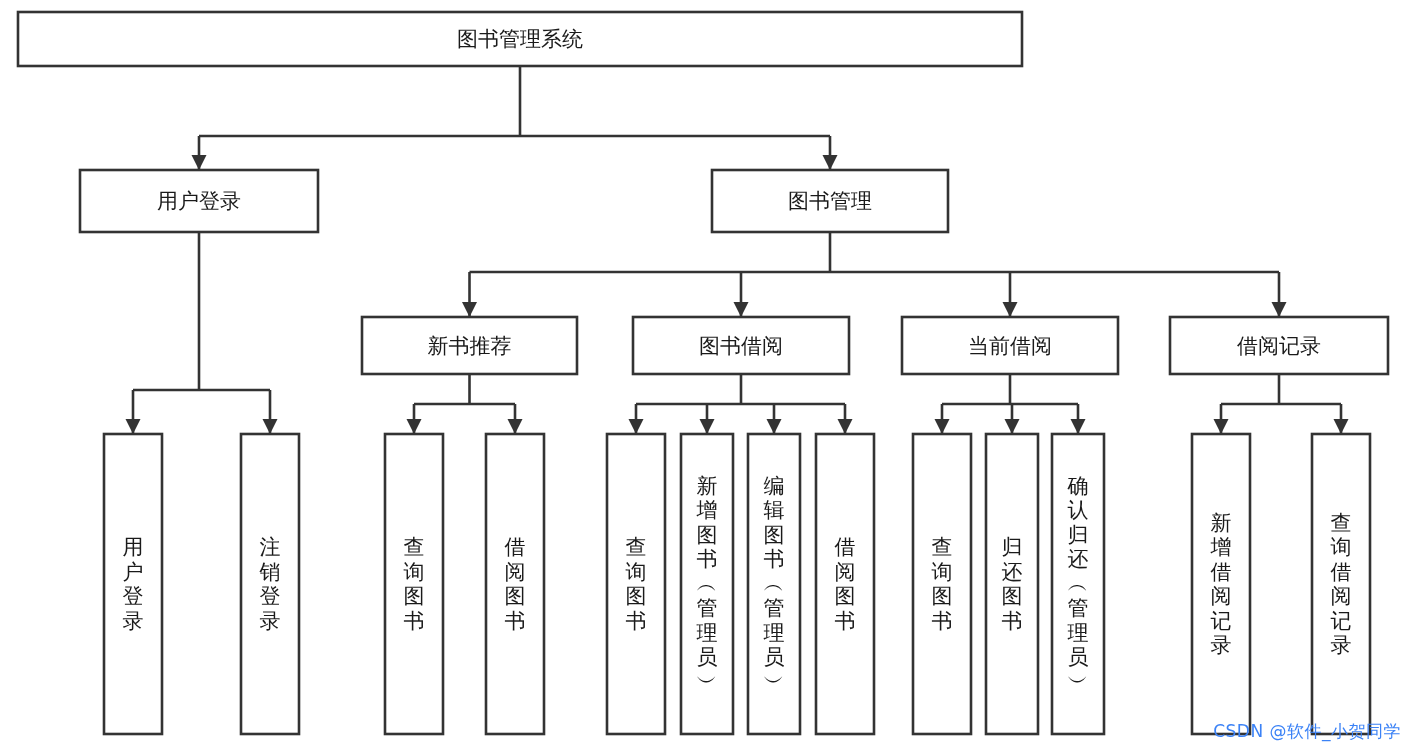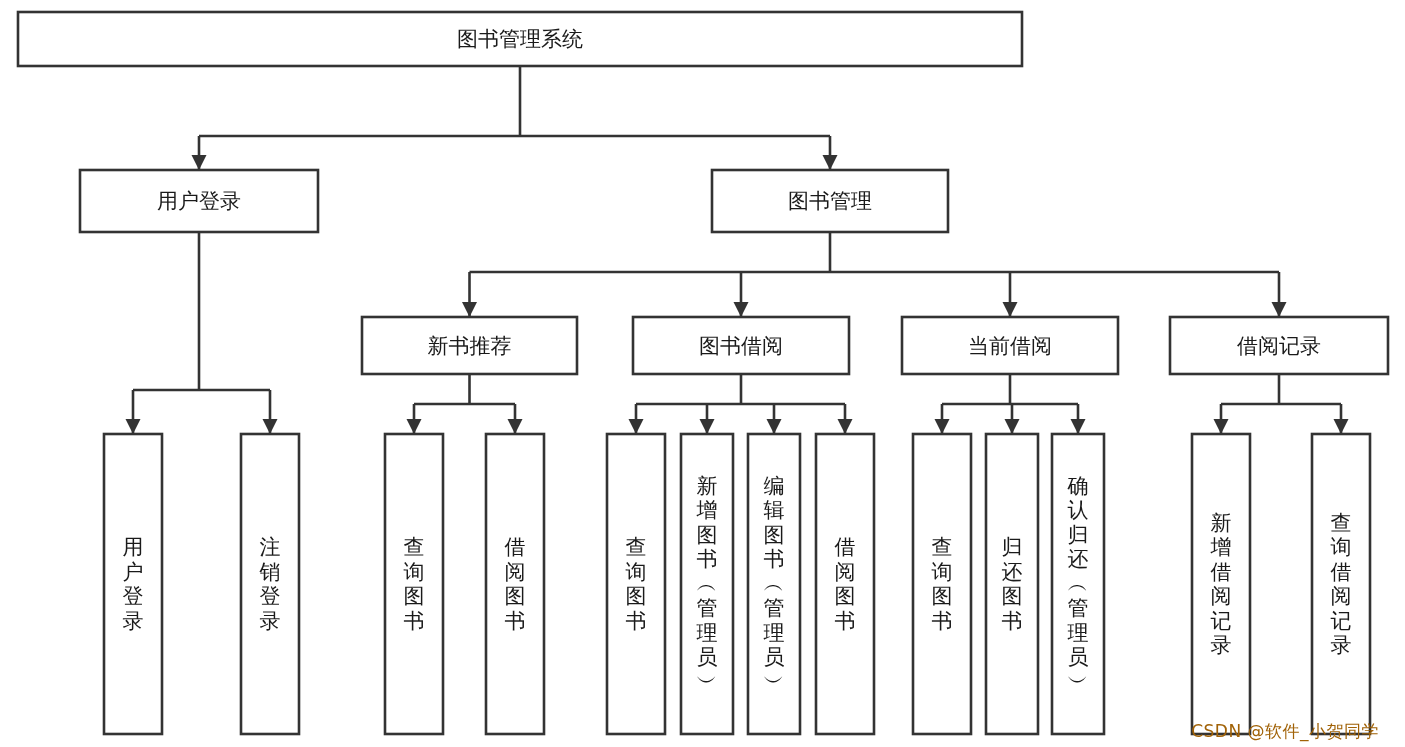--- a/index.html
+++ b/index.html
@@ -49,25 +49,25 @@
     dominant-baseline: middle;
   }
   .node-label-v {
     font-family: "DejaVu Sans", "Liberation Sans", sans-serif;
     font-size: 21px;
     fill: #1a1a1a;
     text-anchor: middle;
   }
   .watermark {
     position: absolute;
-    right: 26px;
+    right: 4px;
     bottom: 4px;
     font-family: "DejaVu Sans", "Liberation Sans", sans-serif;
     font-size: 17px;
-    color: #a16207;
+    color: #3b82f6;
     white-space: nowrap;
     letter-spacing: 0.5px;
     pointer-events: none;
   }
 </style>
 </head>
 <body>
 
 <div id="diagram-root">
   <svg id="flowchart" viewBox="0 0 1405 747">

